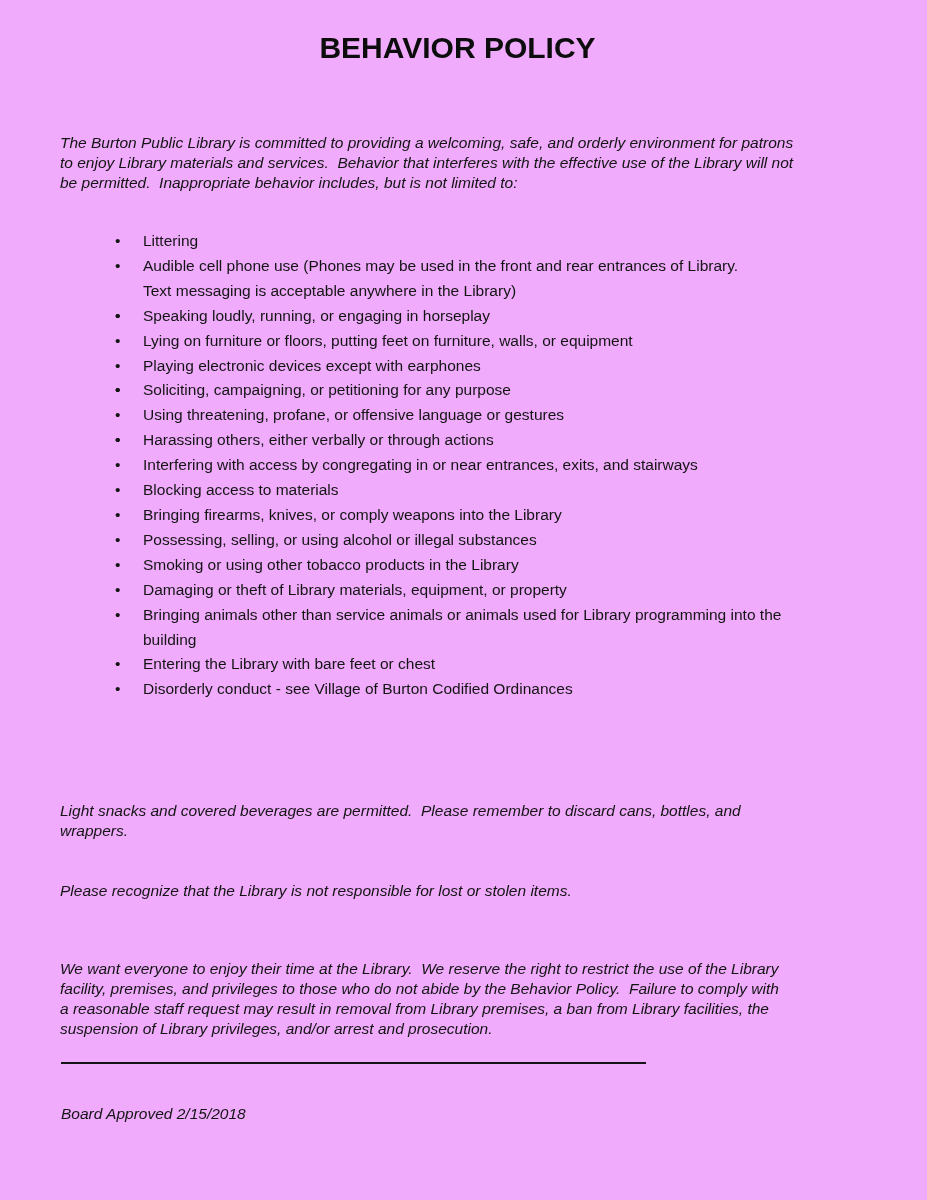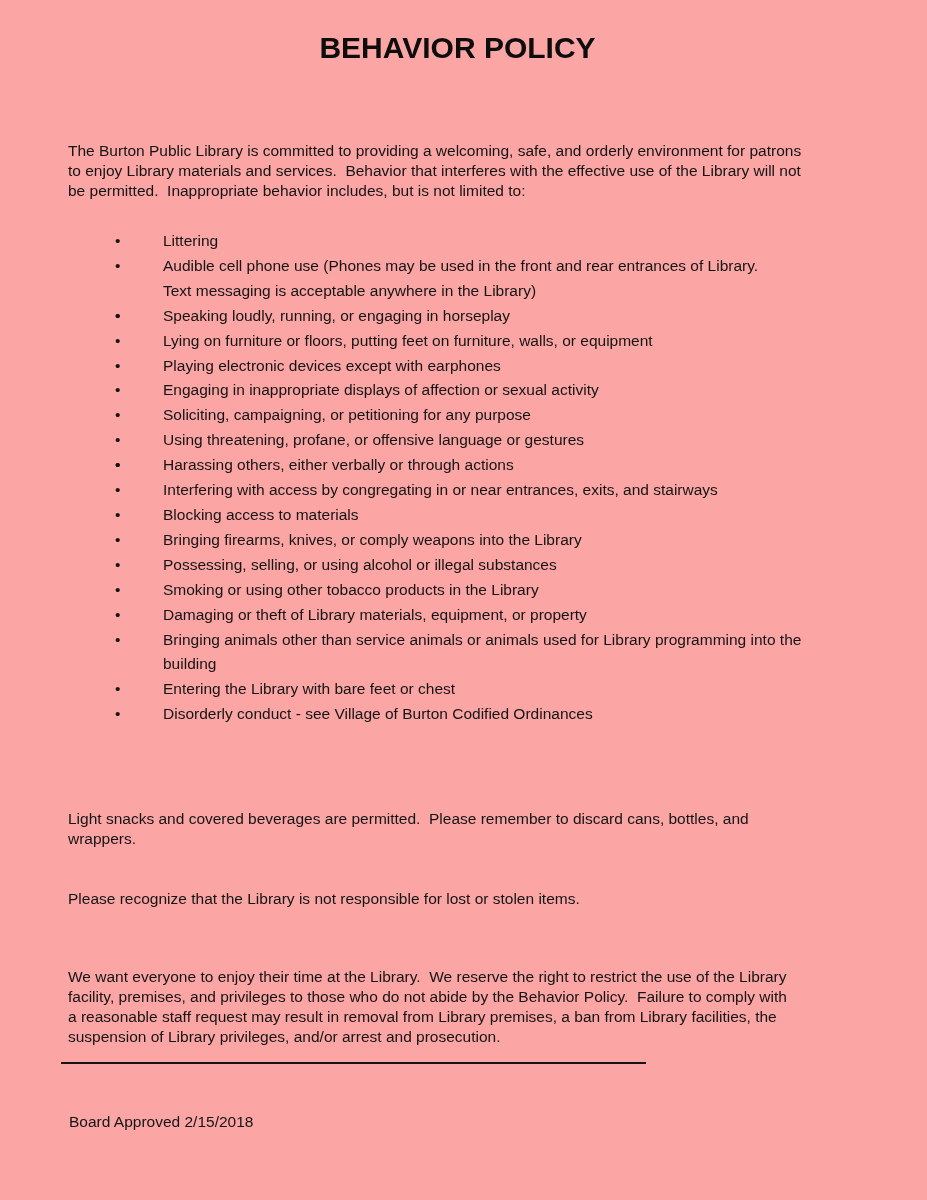--- a/index.html
+++ b/index.html
@@ -4,44 +4,45 @@
 <style>
   html, body {
     margin: 0;
     padding: 0;
     background: #ffffff;
   }
   .page {
     position: relative;
     width: 927px;
     height: 1200px;
-    background: #fca5a5;
+    background: #f0abfc;
     font-family: "Liberation Sans", "DejaVu Sans", sans-serif;
     color: #121212;
     overflow: hidden;
   }
   .title {
     position: absolute;
     top: 31px;
     left: 0;
     width: 915px;
     margin: 0;
     text-align: center;
     font-size: 30px;
     font-weight: bold;
     letter-spacing: 0px;
     color: #0d0d0d;
   }
   .para {
     position: absolute;
-    margin: 8px;
+    margin: 0;
     font-size: 15.5px;
     line-height: 19.9px;
     white-space: pre-wrap;
     color: #141414;
+    font-style: italic;
   }
   .intro     { top: 133px;  left: 60px; width: 840px; }
   .p-snacks  { top: 801px;  left: 60px; width: 840px; }
   .p-lost    { top: 881px;  left: 60px; width: 840px; }
   .p-enforce { top: 959px;  left: 60px; width: 840px; }
   .approval  { top: 1104px; left: 61px; width: 500px; }
 
   .bullets {
     position: absolute;
     top: 229px;
@@ -63,21 +64,20 @@
     left: -28px;
     top: 0;
     font-size: 15.5px;
     line-height: 24.9px;
     color: #141414;
   }
   .bullets .li-text {
     display: inline-block;
     white-space: pre-wrap;
     color: #141414;
-    margin-left: 20px;
   }
   .sig {
     position: absolute;
     top: 1062px;
     left: 61px;
     width: 585px;
     height: 0;
     border-top: 2px solid #151515;
   }
 </style>
@@ -93,21 +93,21 @@
 be permitted.  Inappropriate behavior includes, but is not limited to:</p>
 
   <ul class="bullets">
     <li><span class="dot">•</span><span class="li-text">Littering</span></li>
     <li><span class="dot">•</span><span class="li-text">Audible cell phone use (Phones may be used in the front and rear entrances of Library.
 Text messaging is acceptable anywhere in the Library)</span></li>
     <li><span class="dot">•</span></li>
     <li><span class="dot">•</span><span class="li-text">Speaking loudly, running, or engaging in horseplay</span></li>
     <li><span class="dot">•</span><span class="li-text">Lying on furniture or floors, putting feet on furniture, walls, or equipment</span></li>
     <li><span class="dot">•</span><span class="li-text">Playing electronic devices except with earphones</span></li>
-    <li><span class="dot">•</span><span class="li-text">Engaging in inappropriate displays of affection or sexual activity</span></li>
+    <li><span class="dot">•</span></li>
     <li><span class="dot">•</span><span class="li-text">Soliciting, campaigning, or petitioning for any purpose</span></li>
     <li><span class="dot">•</span><span class="li-text">Using threatening, profane, or offensive language or gestures</span></li>
     <li><span class="dot">•</span></li>
     <li><span class="dot">•</span><span class="li-text">Harassing others, either verbally or through actions</span></li>
     <li><span class="dot">•</span><span class="li-text">Interfering with access by congregating in or near entrances, exits, and stairways</span></li>
     <li><span class="dot">•</span><span class="li-text">Blocking access to materials</span></li>
     <li><span class="dot">•</span><span class="li-text">Bringing firearms, knives, or comply weapons into the Library</span></li>
     <li><span class="dot">•</span><span class="li-text">Possessing, selling, or using alcohol or illegal substances</span></li>
     <li><span class="dot">•</span><span class="li-text">Smoking or using other tobacco products in the Library</span></li>
     <li><span class="dot">•</span><span class="li-text">Damaging or theft of Library materials, equipment, or property</span></li>

